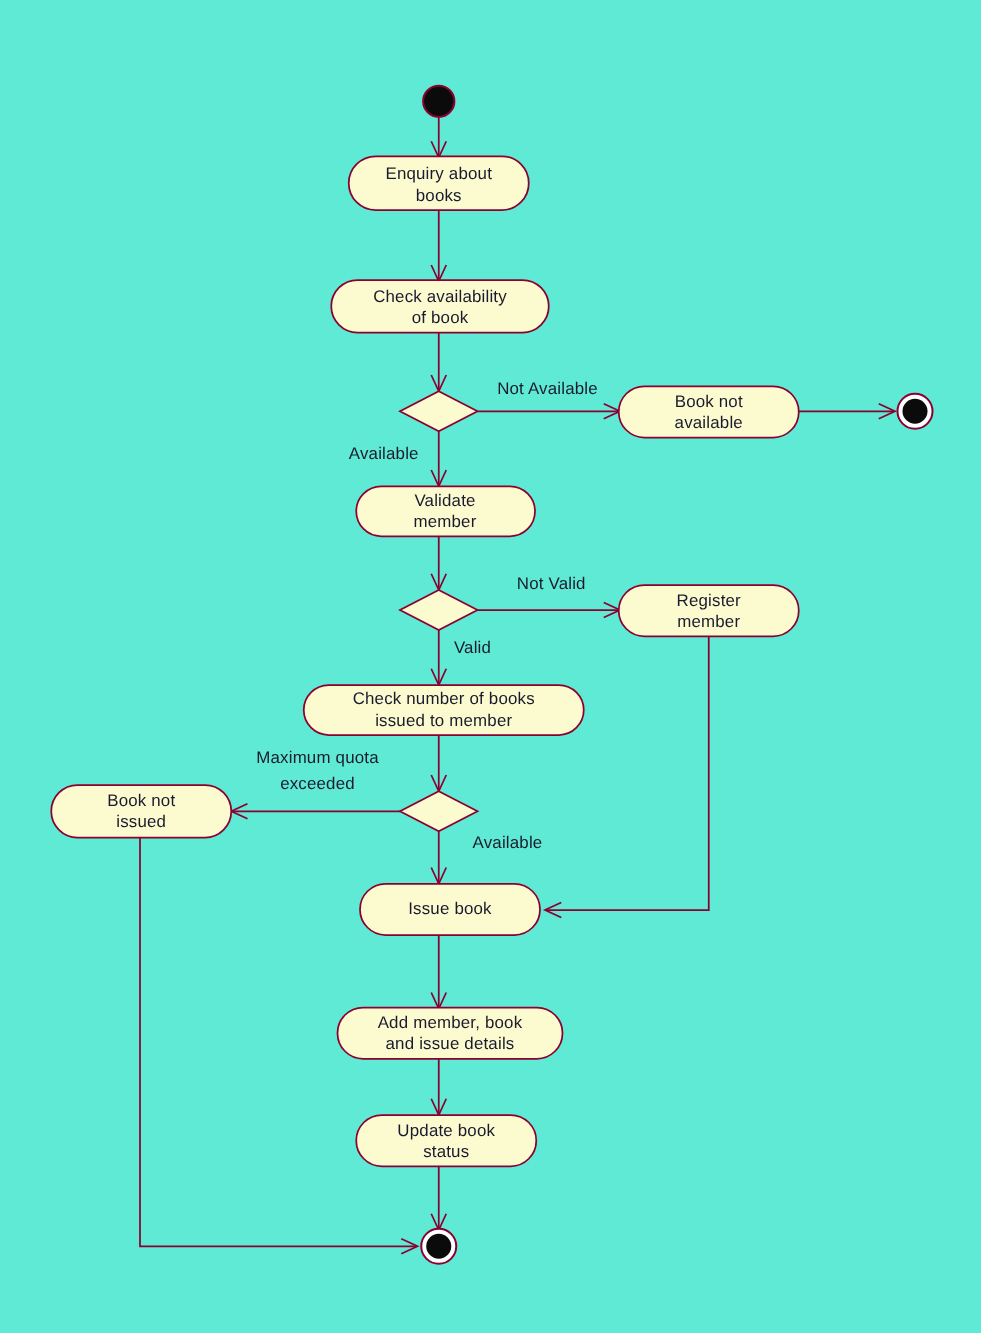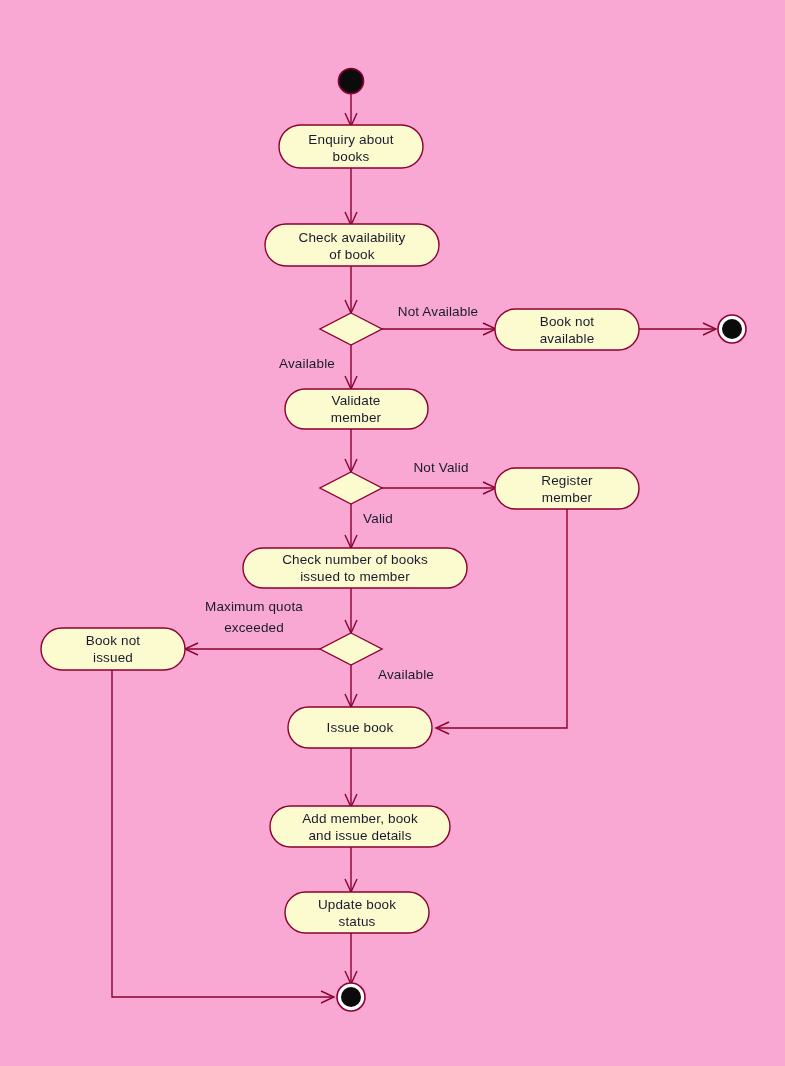--- a/index.html
+++ b/index.html
@@ -8,21 +8,21 @@
     padding: 0;
     background: #ffffff;
   }
   body {
     font-family: "Liberation Sans", sans-serif;
   }
   #diagram-canvas {
     position: relative;
     width: 785px;
     height: 1066px;
-    background: #f9a8d4;
+    background: #5eead4;
     overflow: hidden;
   }
   #diagram-svg {
     position: absolute;
     left: 0;
     top: 0;
     width: 785px;
     height: 1066px;
   }
   .node-label {

